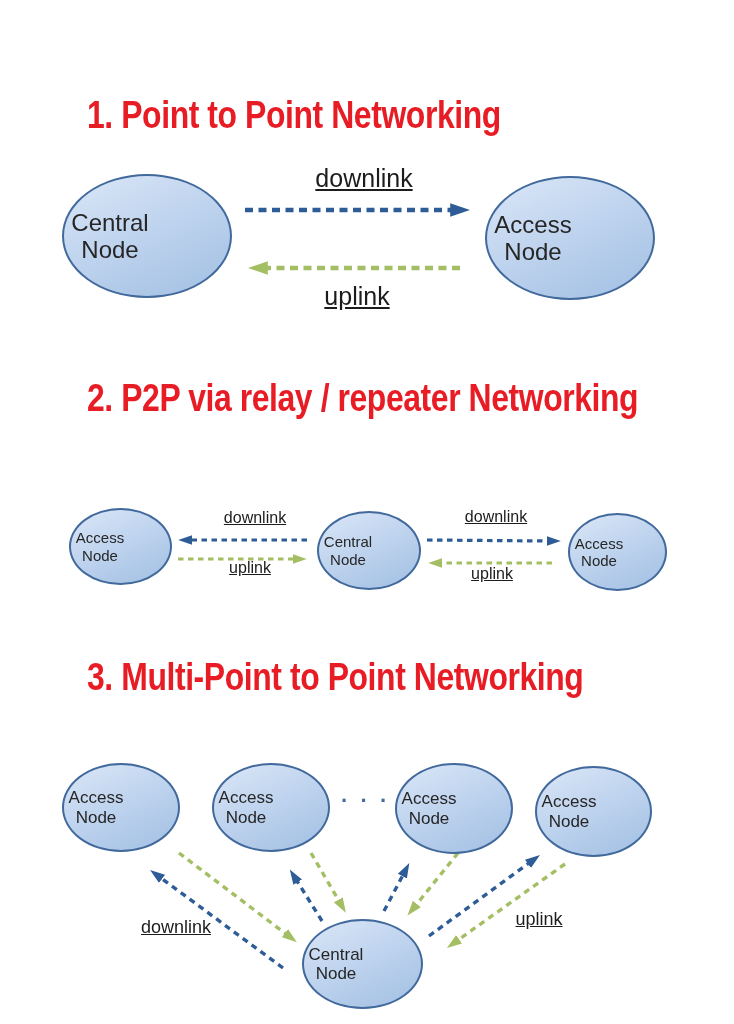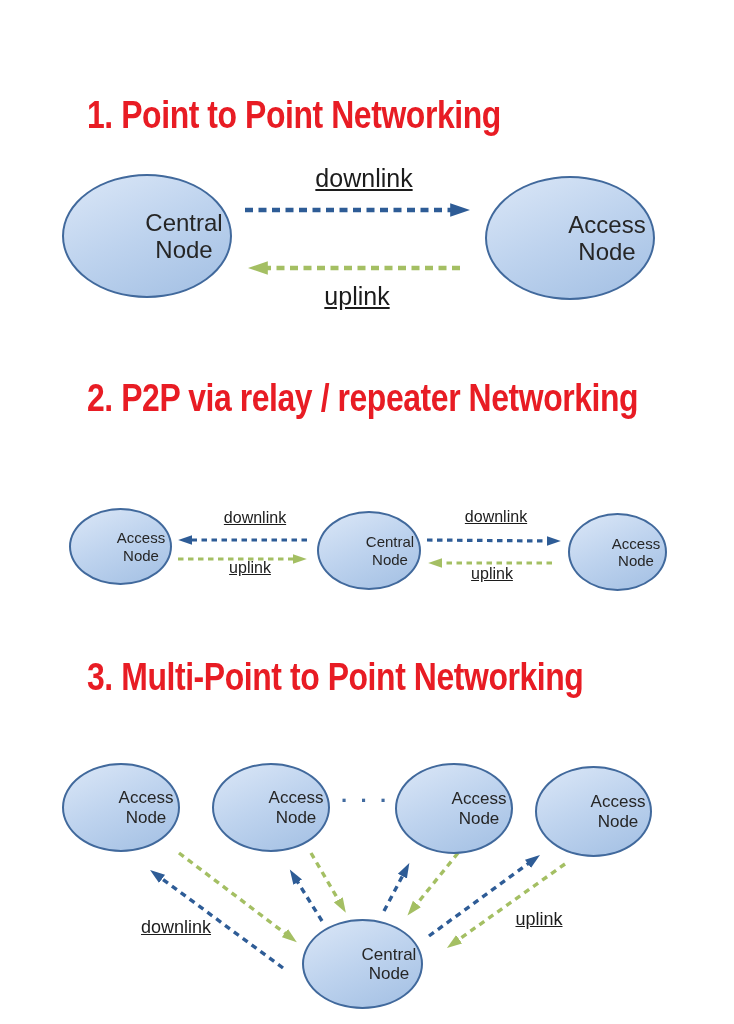--- a/index.html
+++ b/index.html
@@ -10,21 +10,21 @@
   .sec-title {
     position:absolute; left:87px;
     font-weight:bold; font-size:38px; line-height:1.0;
     color:var(--title-red,#e81c24); white-space:nowrap;
     transform:scaleX(0.84); transform-origin:0 0; letter-spacing:-0.5px;
   }
   .node {
     position:absolute; box-sizing:border-box; border-radius:50%;
     border:2px solid var(--node-border,#41699c);
     background:linear-gradient(155deg, var(--node-fill-top,#dbe7f7) 0%, #bed3ee 48%, var(--node-fill-bottom,#a2bfe3) 100%);
-    display:flex; align-items:center; justify-content:flex-end; text-align:center;
+    display:flex; align-items:center; justify-content:flex-start; text-align:center;
     color:var(--node-text,#262626);
   }
   .node .lbl { line-height:1.14; }
   .link-label {
     position:absolute; transform:translateX(-50%);
     color:var(--label-text,#1c1c1c); line-height:1.0; white-space:nowrap;text-decoration:underline;
   }
   .arrows { position:absolute; left:0; top:0; }
   .arrows line { fill:none; }
   .arrows .blue  { stroke:var(--downlink-blue,#2e5c96); }

